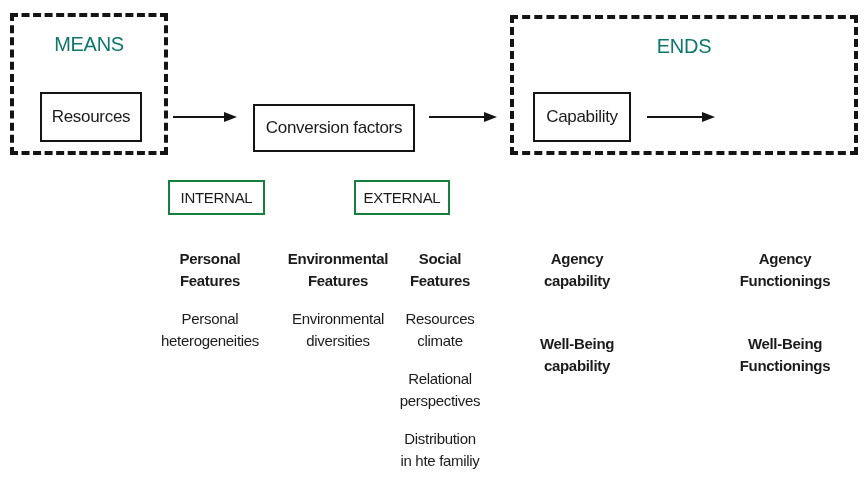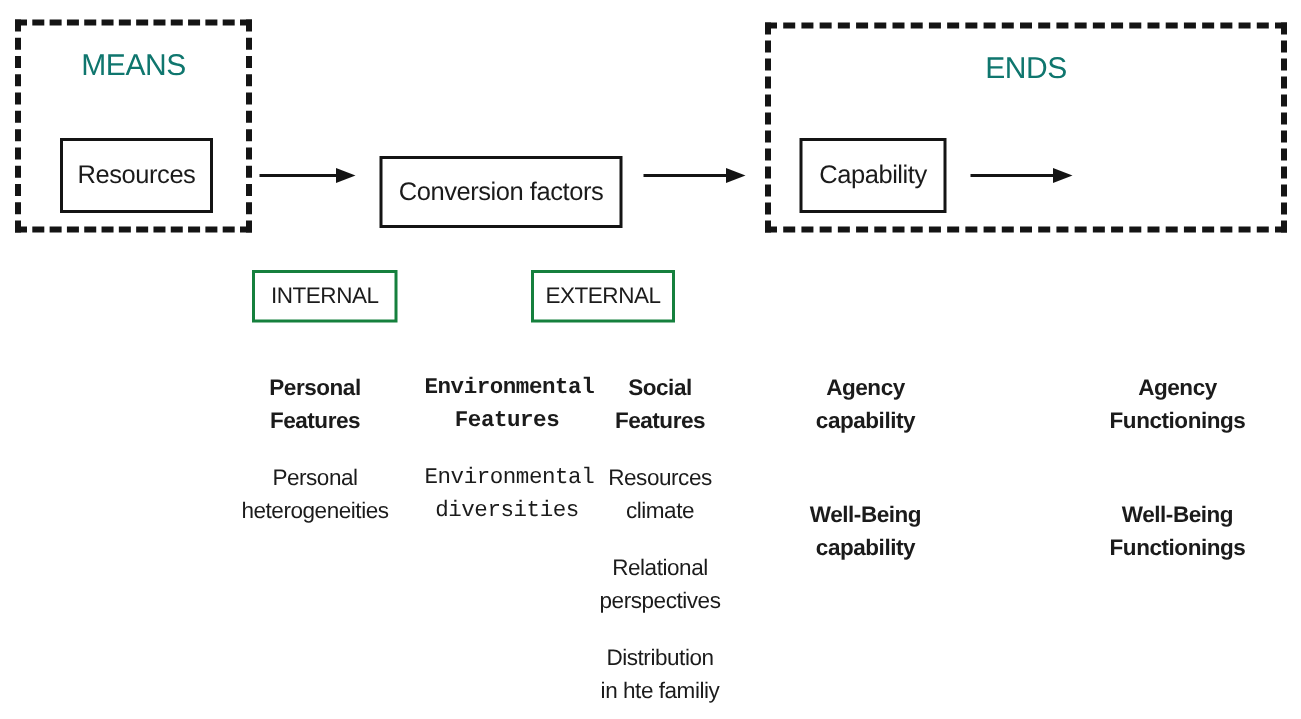--- a/index.html
+++ b/index.html
@@ -122,21 +122,21 @@
     <div class="col-item bold">
       <span class="col-line">Personal</span>
       <span class="col-line">Features</span>
     </div>
     <div class="col-item regular">
       <span class="col-line">Personal</span>
       <span class="col-line">heterogeneities</span>
     </div>
   </div>
 
-  <div class="col" style="left:273px; top:238px;font-family:Liberation Mono, monospace;">
+  <div class="col" style="left:273px; top:238px;">
     <div class="col-item bold">
       <span class="col-line">Environmental</span>
       <span class="col-line">Features</span>
     </div>
     <div class="col-item regular">
       <span class="col-line">Environmental</span>
       <span class="col-line">diversities</span>
     </div>
   </div>
 

